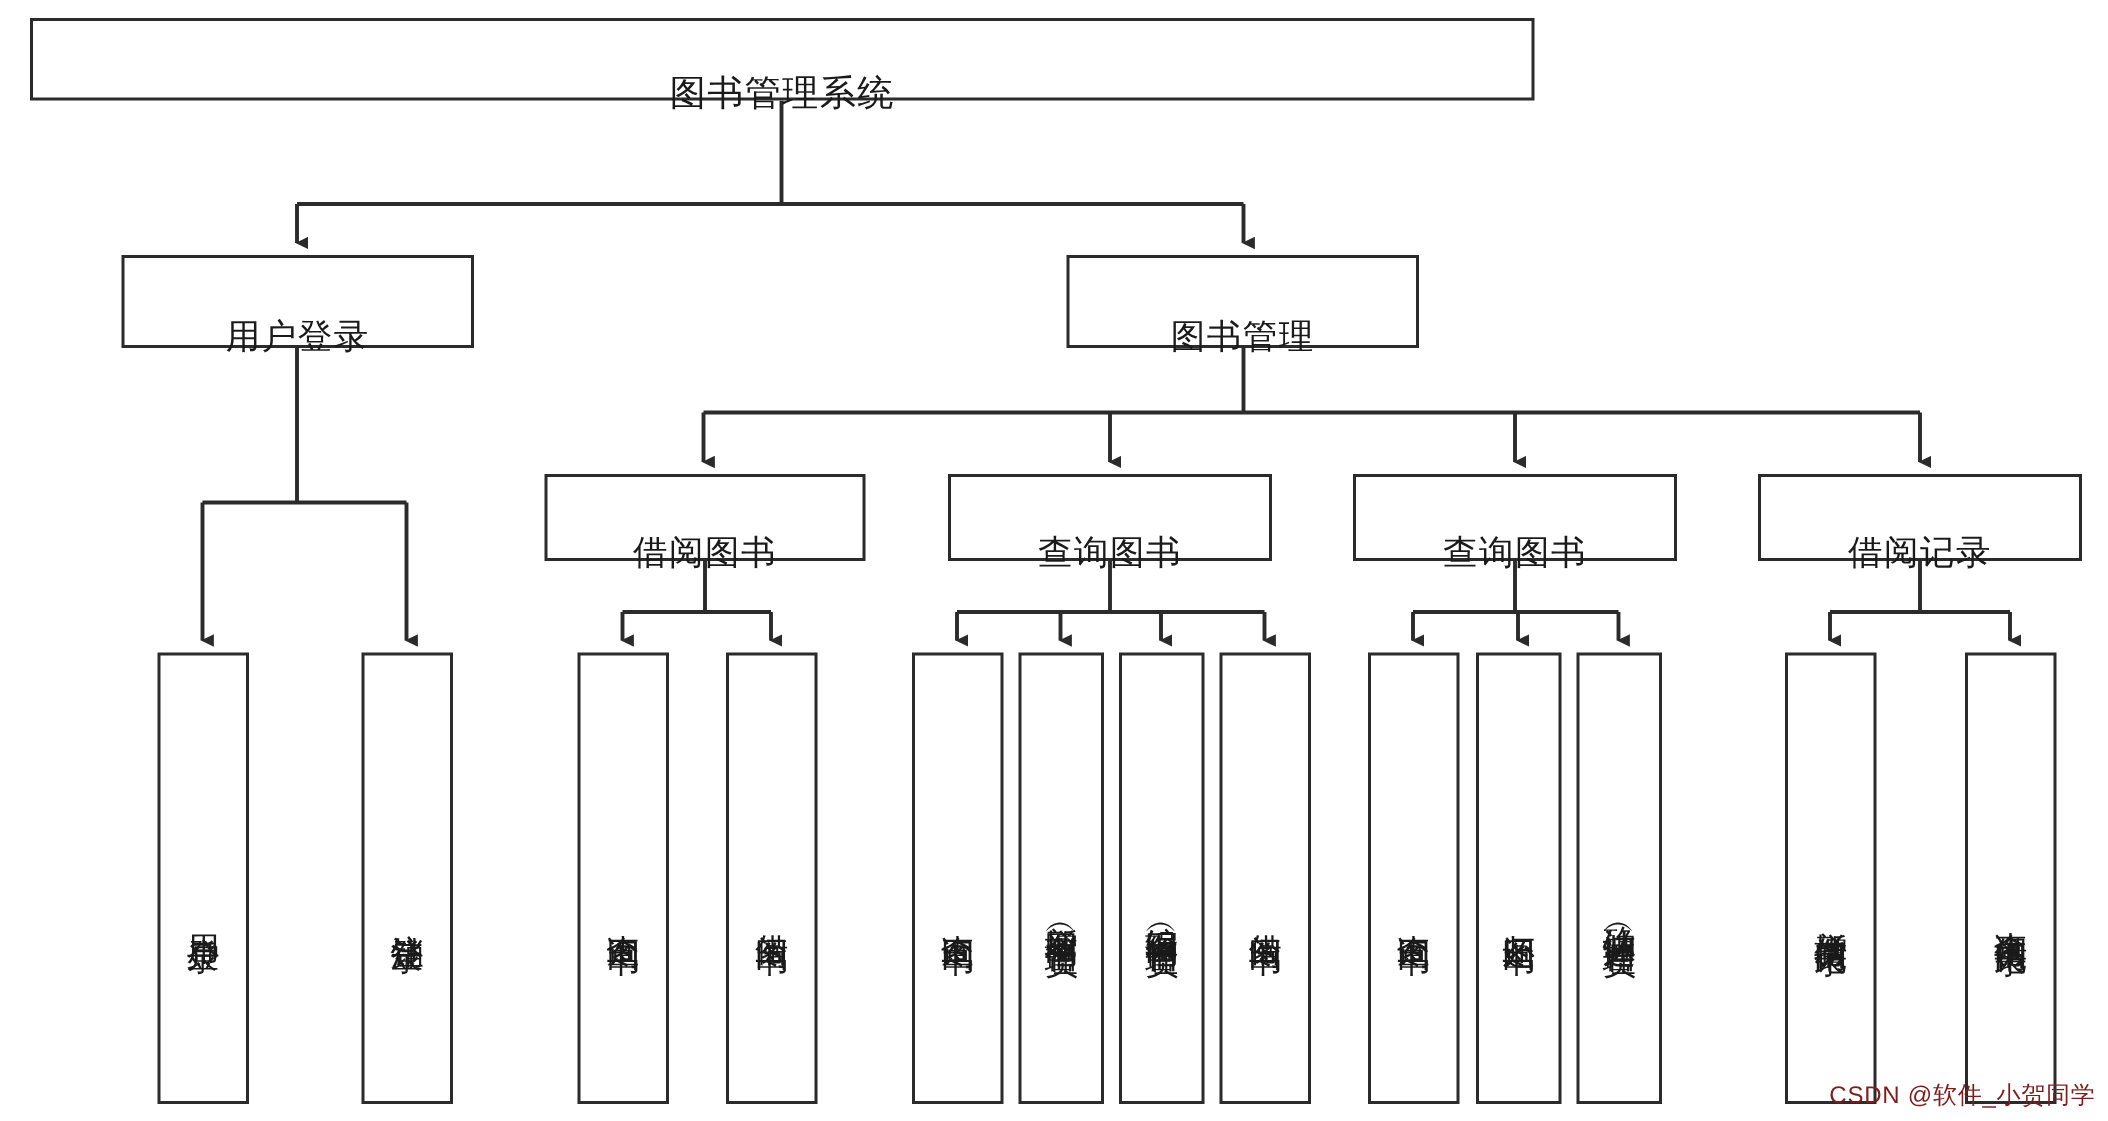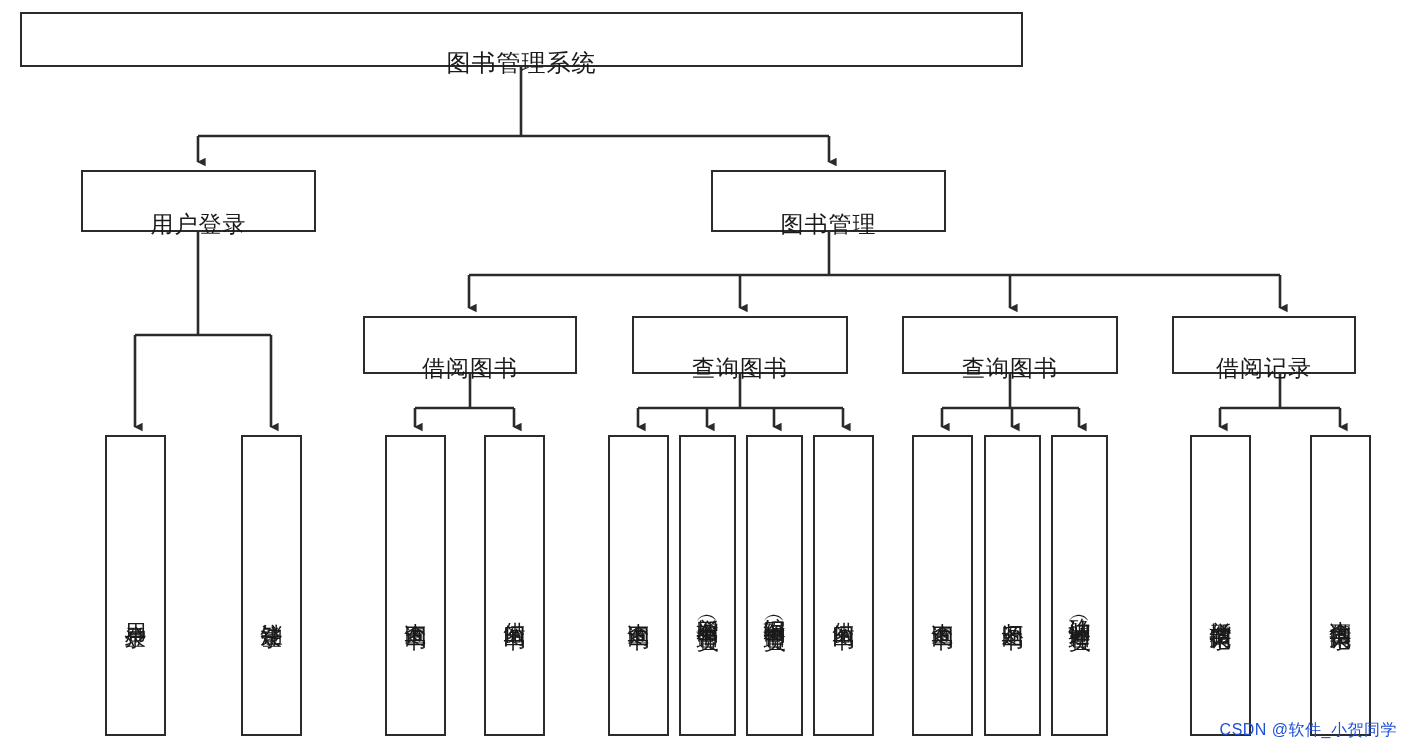--- a/index.html
+++ b/index.html
@@ -57,21 +57,21 @@
     line-height: 1.18;
     letter-spacing: 2px;
     white-space: nowrap;
     max-height: 292px;
   }
   .watermark {
     position: absolute;
     right: 8px;
     bottom: 6px;
     font-size: 16px;
-    color: #1d4ed8;
+    color: #7f1d1d;
     white-space: nowrap;
     letter-spacing: 0.5px;
   }
 </style>
 </head>
 <body>
 
 <div id="canvas">
 
   <svg class="wires" viewBox="0 0 1405 747" xmlns="http://www.w3.org/2000/svg">
@@ -137,21 +137,21 @@
 
   <div class="node" style="left:363px; top:316px; width:214px; height:58px;">
     <span class="label">借阅图书</span>
   </div>
   <div class="node" style="left:632px; top:316px; width:216px; height:58px;">
     <span class="label">查询图书</span>
   </div>
   <div class="node" style="left:902px; top:316px; width:216px; height:58px;">
     <span class="label">查询图书</span>
   </div>
-  <div class="node" style="left:1172px; top:316px; width:184px; height:58px;">
+  <div class="node" style="left:1172px; top:316px; width:216px; height:58px;">
     <span class="label">借阅记录</span>
   </div>
 
   <div class="node leaf" style="left:105px; top:435px; width:61px; height:301px;">
     <span class="label">用户登录</span>
   </div>
   <div class="node leaf" style="left:241px; top:435px; width:61px; height:301px;">
     <span class="label">注销登录</span>
   </div>
 

